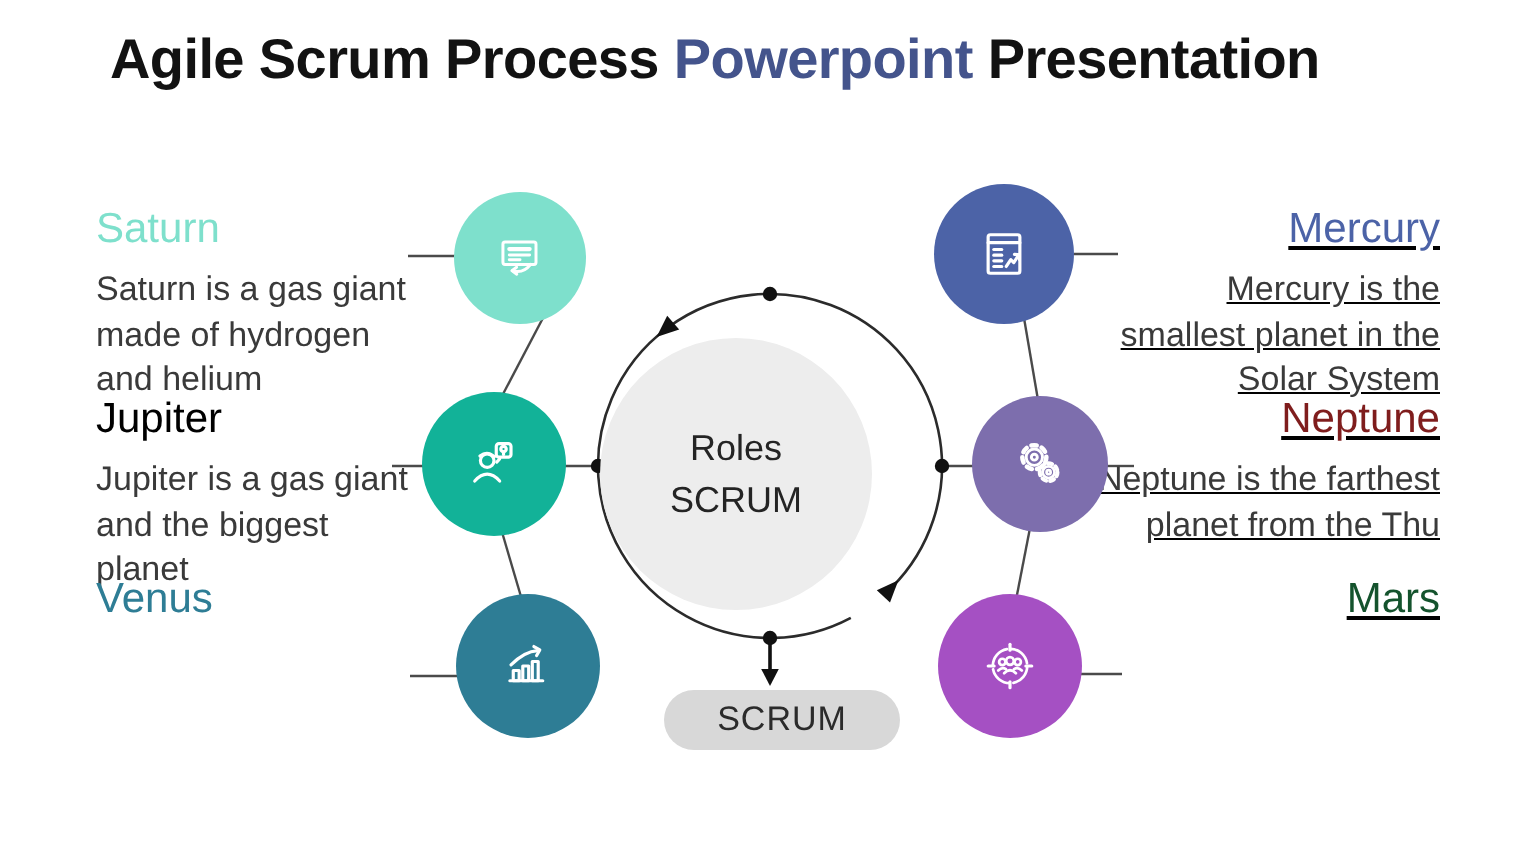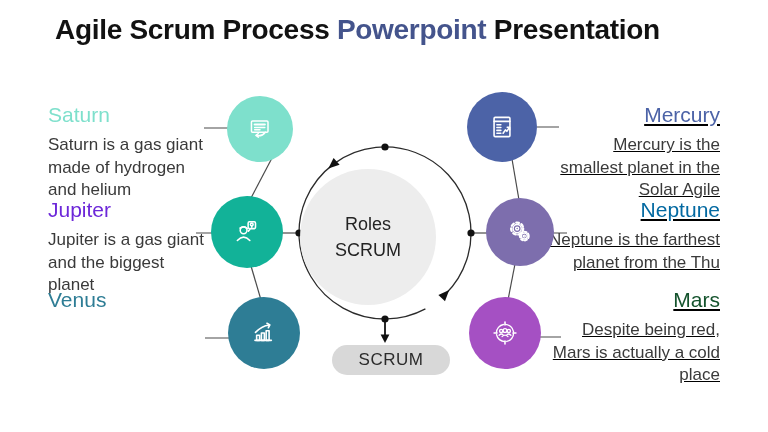--- a/index.html
+++ b/index.html
@@ -1,17 +1,17 @@
 <!DOCTYPE html>
 <html><head>
 <meta charset="utf-8">
 <style>
   html,body{margin:0;padding:0;background:#fff;}
   .canvas{position:relative;width:768px;height:432px;background:#ffffff;overflow:hidden;
-          font-family:"Liberation Sans",sans-serif;border-radius:12px;}
+          font-family:"Liberation Sans",sans-serif;}
   .title{position:absolute;left:55px;top:14px;font-size:28px;font-weight:bold;color:#121212;
          letter-spacing:-0.3px;white-space:nowrap;}
   .lines-overlay{position:absolute;left:0;top:0;}
   .item{position:absolute;width:160px;}
   .item h3{margin:0 0 7px 0;font-size:21px;font-weight:400;line-height:1.15;}
   .item p{margin:0;font-size:17px;line-height:1.32;color:#3a3a3a;}
   .item.right{width:172px;text-align:right;text-decoration:underline;}
   .pos-saturn{left:48px;top:103px;}
   .pos-jupiter{left:48px;top:198px;}
   .pos-venus{left:48px;top:288px;}
@@ -58,38 +58,37 @@
       <line x1="515" y1="264" x2="508" y2="300"></line>
       <line x1="471" y1="233" x2="488" y2="233"></line>
     </g>
   </svg>
 
   <div class="item pos-saturn">
     <h3 style="color: rgb(126, 224, 204);">Saturn</h3>
     <p>Saturn is a gas giant made of hydrogen and helium</p>
   </div>
   <div class="item pos-jupiter">
-    <h3 style="color: #6d28d9;">Jupiter</h3>
+    <h3 style="color: #000000;">Jupiter</h3>
     <p>Jupiter is a gas giant and the biggest planet</p>
   </div>
   <div class="item pos-venus">
     <h3 style="color: rgb(46, 125, 149);">Venus</h3>
   </div>
 
   <div class="item right pos-mercury">
     <h3 style="color: rgb(76, 99, 167);">Mercury</h3>
-    <p>Mercury is the smallest planet in the Solar Agile</p>
+    <p>Mercury is the smallest planet in the Solar System</p>
   </div>
   <div class="item right pos-neptune">
-    <h3 style="color: #0369a1;">Neptune</h3>
+    <h3 style="color: #7f1d1d;">Neptune</h3>
     <p>Neptune is the farthest planet from the Thu</p>
   </div>
   <div class="item right pos-mars">
     <h3 style="color: #14532d;">Mars</h3>
-    <p>Despite being red, Mars is actually a cold place</p>
   </div>
 
   <div class="circle c-saturn" style="background-color: rgb(126, 224, 204);">
     <svg class="icon-svg" width="32" height="32" viewBox="0 0 30 30">
       <rect x="7" y="7.5" width="15.5" height="10.5" rx="1"></rect>
       <line x1="10" y1="10.8" x2="19.5" y2="10.8" stroke-width="2"></line>
       <line x1="10" y1="13.6" x2="19.5" y2="13.6"></line>
       <line x1="10" y1="15.8" x2="15" y2="15.8"></line>
       <path d="M20,18 Q16.5,22.5 11.5,21"></path>
       <polyline points="13.4,19.3 11.2,20.9 13.5,22.6"></polyline>

